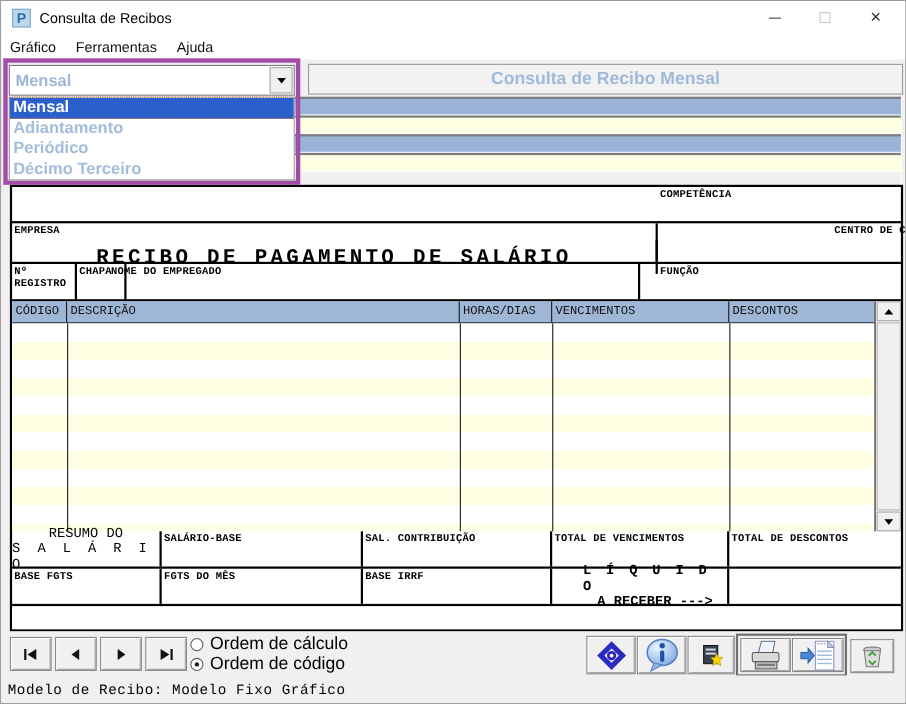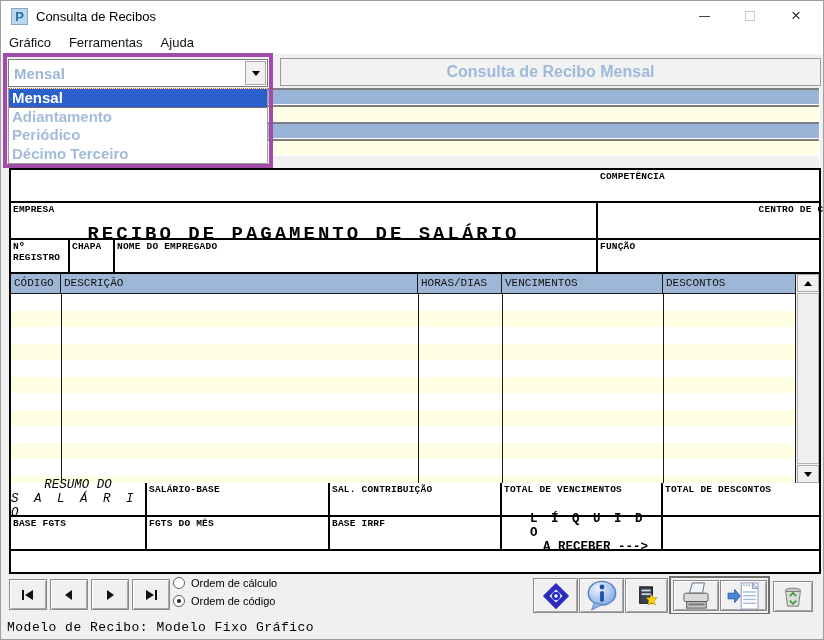--- a/index.html
+++ b/index.html
@@ -85,21 +85,21 @@
   .resumo .l2{letter-spacing:4px;}
   .liquido{display:flex;flex-direction:column;align-items:center;justify-content:center;
            font:bold 12.5px "Liberation Mono",monospace;}
   .liquido .l1{letter-spacing:3px;}
   .sigstrip{position:absolute;left:0;top:383px;width:808px;height:19px;background:#FFF;}
   
   .toolbar{position:absolute;left:0;top:573px;width:100%;height:40px;background:#F0F0F0;}
   .navbtn{position:absolute;top:5px;width:38px;height:31px;background:#F0F0F0;
           border:1px solid #8A8A8A;box-shadow:inset 1px 1px 0 #FFF,inset -1px -1px 0 #A8A8A8;
           display:flex;align-items:center;justify-content:center;}
-  .radio{position:absolute;display:flex;align-items:center;font-size:11px;color:#000;}
+  .radio{position:absolute;display:flex;align-items:center;font-size:16px;color:#000;}
   .rcirc{width:12px;height:12px;border:1px solid #606060;border-radius:50%;background:#FFF;
          margin-right:6px;position:relative;}
   .rcirc.on::after{content:"";position:absolute;left:3px;top:3px;width:4px;height:4px;
                    border-radius:50%;background:#222;}
   .actbtn{position:absolute;top:4px;height:35px;background:#F0F0F0;border:1px solid #8A8A8A;
           box-shadow:inset 1px 1px 0 #FFF,inset -1px -1px 0 #A8A8A8;
           display:flex;align-items:center;justify-content:center;}
   .btngroup{position:absolute;left:668px;top:2px;width:101px;height:39px;border:2px solid #6F6F6F;}
   
   .statusbar{position:absolute;left:0;top:613px;width:100%;height:27px;background:#F0F0F0;
@@ -177,21 +177,21 @@
       </div>
     </div>
 
     <div class="rrow" style="top:70px;height:34px;">
       <div class="rcell bdr" style="left:0;width:59px;">
         <div class="rlabel">Nº REGISTRO</div>
       </div>
       <div class="rcell bdr" style="left:59px;width:45px;">
         <div class="rlabel">CHAPA</div>
       </div>
-      <div class="rcell bdr" style="left:104px;width:483px;">
+      <div class="rcell bdr" style="left:88px;width:483px;">
         <div class="rlabel">NOME DO EMPREGADO</div>
       </div>
       <div class="rcell" style="left:587px;width:221px;">
         <div class="rlabel">FUNÇÃO</div>
       </div>
     </div>
 
     <div class="ghead">
       <div class="gcol" style="left:0;width:50px;">CÓDIGO</div>
       <div class="gcol" style="left:50px;width:357px;">DESCRIÇÃO</div>
@@ -210,21 +210,21 @@
       <div class="sbtn sup">
         <span class="tri-up"></span>
       </div>
       <div class="sthumb"></div>
       <div class="sbtn sdown">
         <span class="tri-down"></span>
       </div>
     </div>
 
     <div class="sumrow" style="top:313px;">
-      <div class="scell resumo" style="left:0;width:136px;font-style:italic;">
+      <div class="scell resumo" style="left:0;width:136px;">
         <span>RESUMO DO</span>
         <span class="l2">S A L Á R I O</span>
       </div>
       <div class="scell" style="left:136px;width:183px;">
         <div class="rlabel">SALÁRIO-BASE</div>
       </div>
       <div class="scell" style="left:491px;width:161px;">
         <div class="rlabel">TOTAL DE VENCIMENTOS</div>
       </div>
       <div class="scell" style="left:319px;width:172px;">

